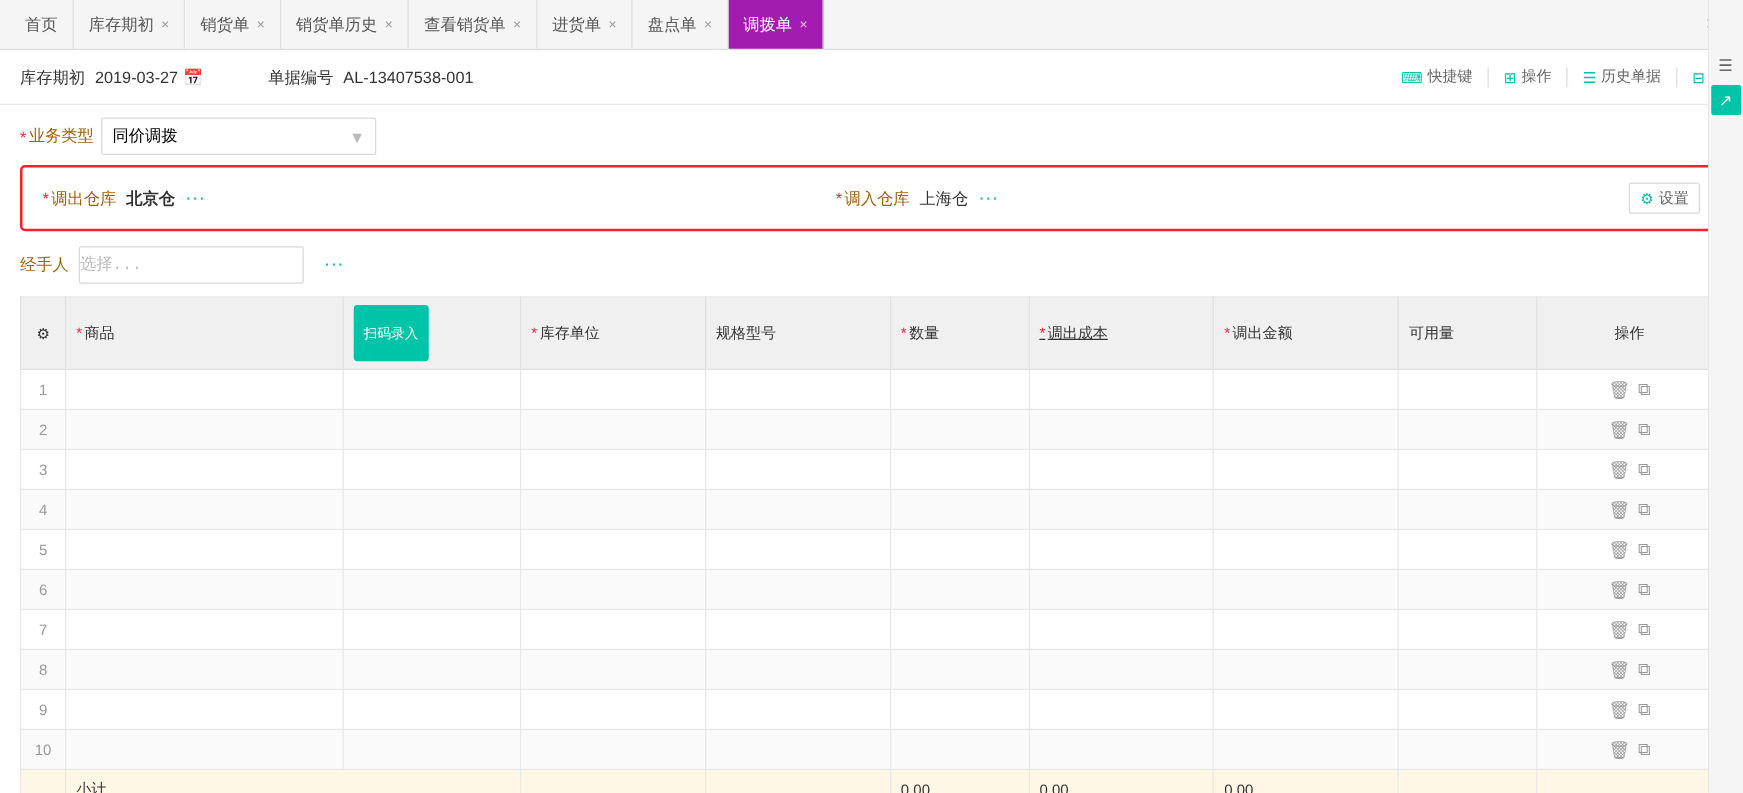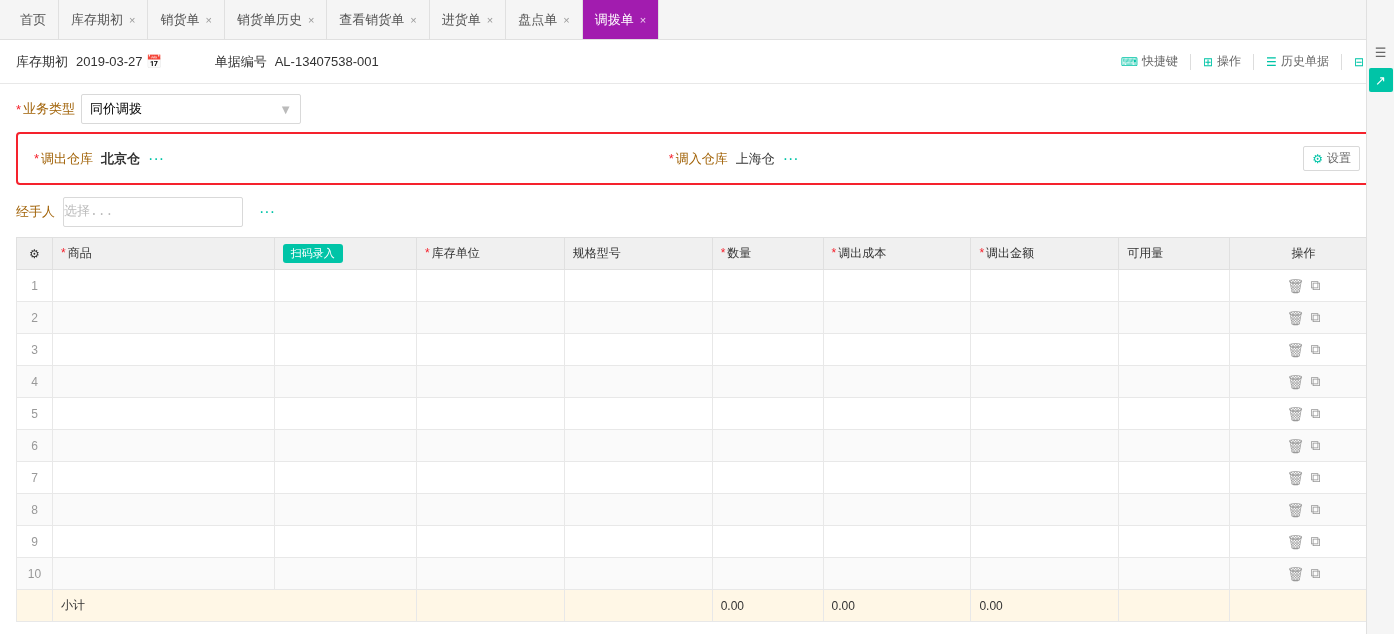--- a/index.html
+++ b/index.html
@@ -77,28 +77,28 @@
     .row-num { text-align: center; color: #999; width: 36px; }
     .subtotal-row { background: #fff7e6 !important; font-weight: normal; }
     .subtotal-row td { border-top: 1px solid #e0e0e0; }
     
     .col-settings { width: 36px; text-align: center; }
     .col-product { min-width: 120px; }
     .col-scan { }
     .col-unit { min-width: 80px; }
     .col-spec { min-width: 80px; }
     .col-qty { min-width: 60px; }
-    .col-cost { min-width: 80px; }
+    .col-cost { min-width: 80px; text-decoration: underline; }
     .col-amount { min-width: 80px; }
     .col-avail { min-width: 60px; }
     .col-ops { min-width: 80px; text-align: center; }
 
     .scan-btn {
       background: #00c4a7; color: #fff; border: none; border-radius: 3px;
-      padding: 2px 8px; font-size: 11px; cursor: pointer; white-space: nowrap;
+      padding: 15px 8px; font-size: 11px; cursor: pointer; white-space: nowrap;
     }
     .ops-icons { display: flex; align-items: center; justify-content: center; gap: 6px; }
     .op-icon { color: #999; cursor: pointer; font-size: 14px; }
 
     
     .right-sidebar {
       position: fixed; right: 0; top: 0; bottom: 0; width: 28px;
       background: #f5f5f5; border-left: 1px solid #e0e0e0;
       display: flex; flex-direction: column; align-items: center;
       padding-top: 40px; gap: 4px;

